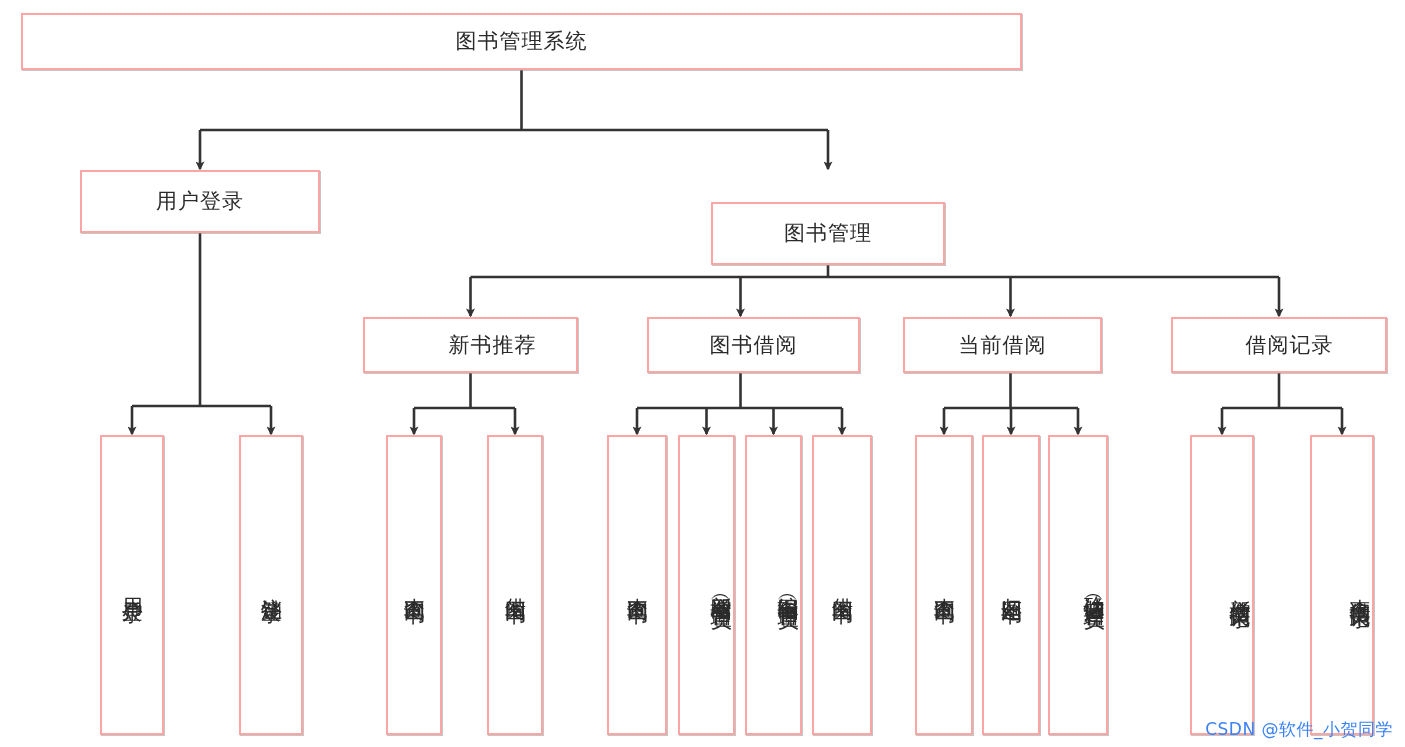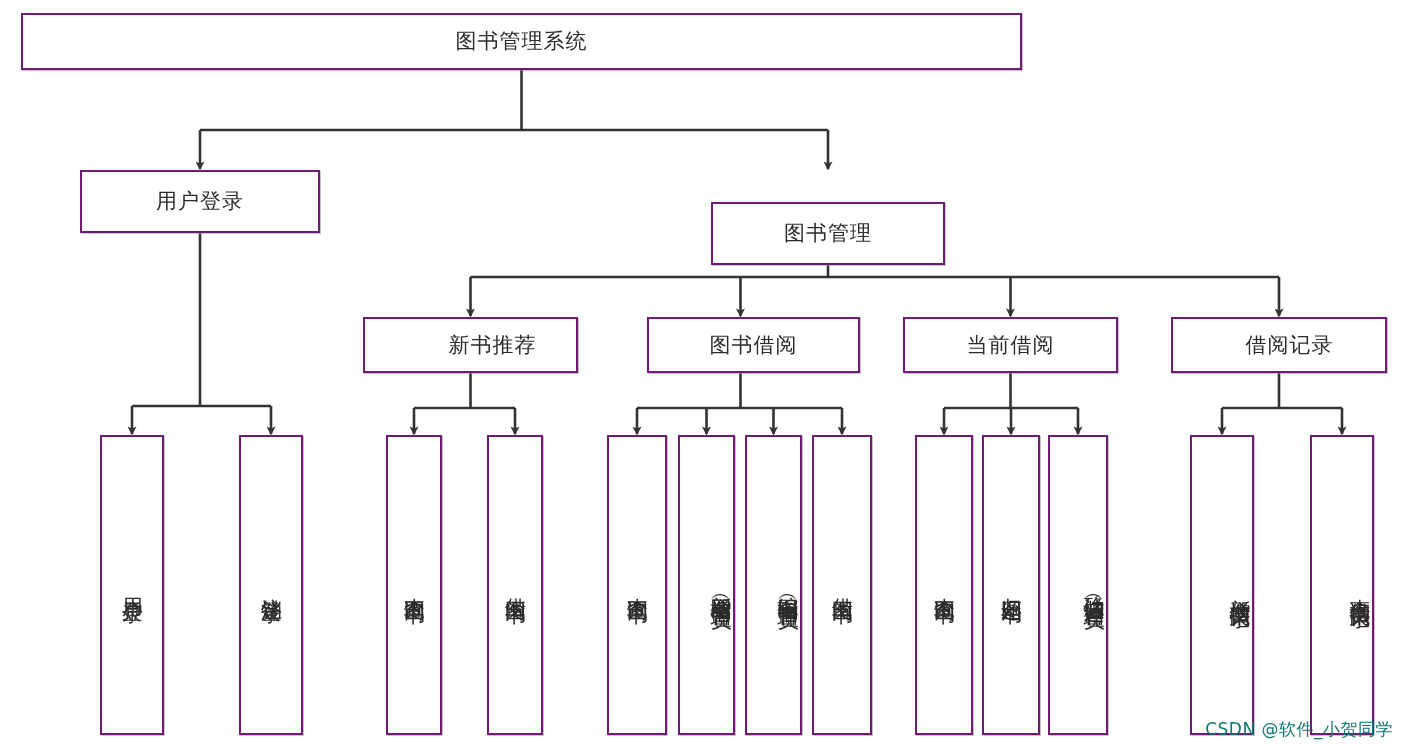--- a/index.html
+++ b/index.html
@@ -22,21 +22,21 @@
     position: absolute;
     left: 0;
     top: 0;
     width: 1405px;
     height: 747px;
   }
   .node {
     position: absolute;
     box-sizing: border-box;
     background: #ffffff;
-    border: 2px solid #701a75;
+    border: 2px solid #fca5a5;
     box-shadow: 1px 1px 0 rgba(150,150,150,0.55);
     display: flex;
     align-items: center;
     justify-content: center;
     color: #2b2b2b;
   }
   .node.horizontal {
     font-size: 21px;
     letter-spacing: 1px;
   }
@@ -56,21 +56,21 @@
   .node-label {
     display: block;
     line-height: 1.18;
     white-space: pre-wrap;
   }
   #watermark {
     position: absolute;
     right: 12px;
     bottom: 6px;
     font-size: 17px;
-    color: #0f766e;
+    color: #3b82f6;
     letter-spacing: 0.5px;
     white-space: nowrap;
     pointer-events: none;
   }
 </style>
 </head>
 <body>
 
 <div id="canvas">
 
@@ -126,21 +126,21 @@
       </div>
       <div class="node horizontal" style="left: 711px; top: 170px; width: 234px; height: 63px; margin-top: 32px;">
         <span class="node-label">图书管理</span>
       </div>
       <div class="node horizontal" style="left: 363px; top: 317px; width: 215px; height: 56px; padding-left: 44px;">
         <span class="node-label">新书推荐</span>
       </div>
       <div class="node horizontal" style="left: 634px; top: 317px; width: 213px; height: 56px; margin-left: 13px;">
         <span class="node-label">图书借阅</span>
       </div>
-      <div class="node horizontal" style="left: 903px; top: 317px; width: 215px; height: 56px;">
+      <div class="node horizontal" style="left: 903px; top: 317px; width: 199px; height: 56px;">
         <span class="node-label">当前借阅</span>
       </div>
       <div class="node horizontal" style="left: 1171px; top: 317px; width: 216px; height: 56px; padding-left: 21px;">
         <span class="node-label">借阅记录</span>
       </div>
       <div class="node vertical mid" style="left: 100px; top: 435px; width: 64px; height: 300px;">
         <span class="node-label">用户登录</span>
       </div>
       <div class="node vertical mid" style="left: 239px; top: 435px; width: 64px; height: 300px;">
         <span class="node-label">注销登录</span>

